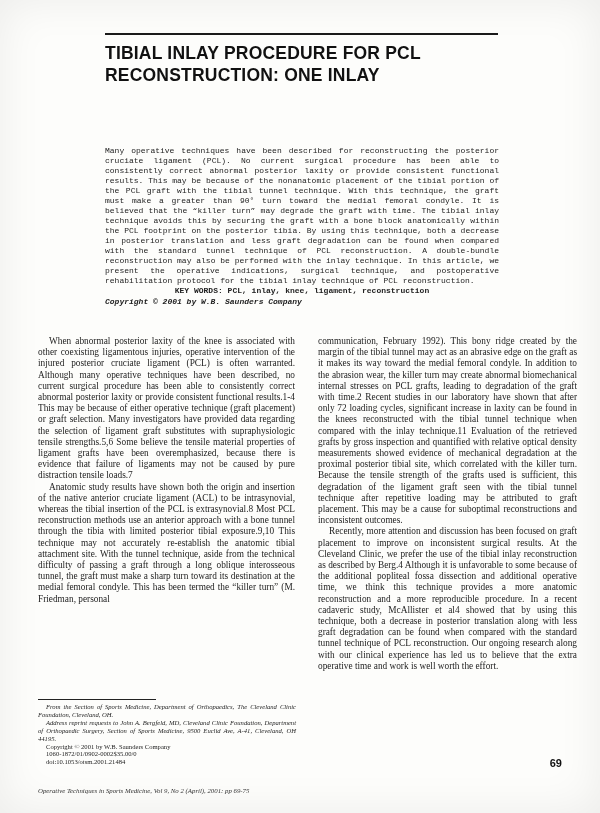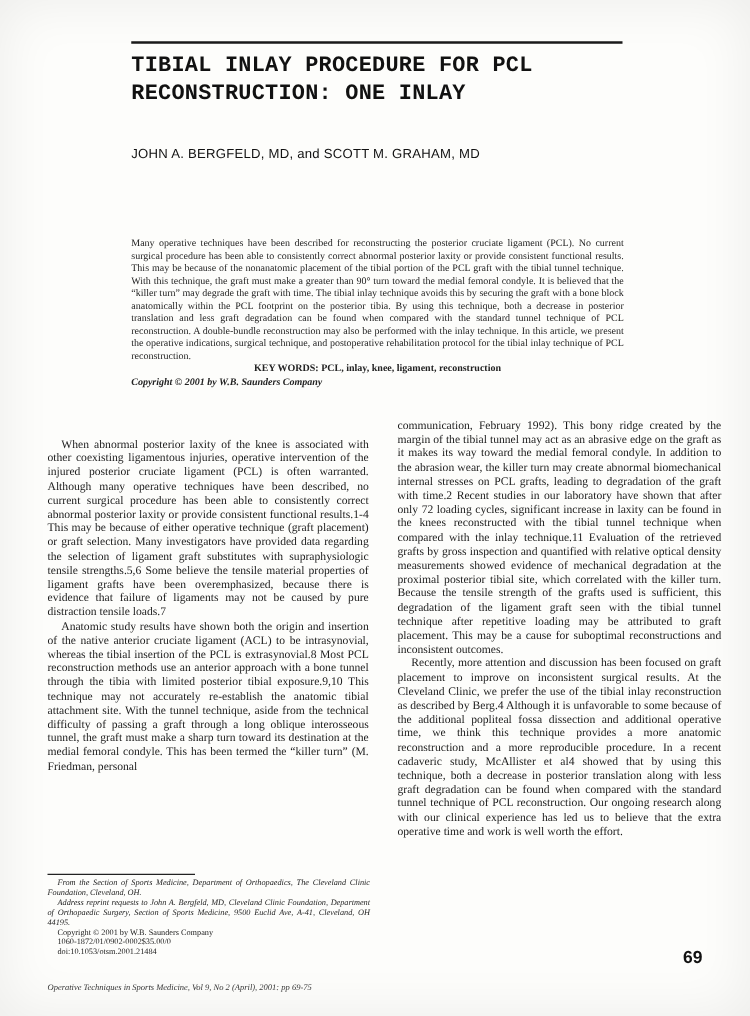--- a/index.html
+++ b/index.html
@@ -25,72 +25,71 @@
     left: 105px; top: 42px;
     margin: 0;
     width: 400px;
     font-family: "Liberation Sans", sans-serif;
     font-weight: bold;
     font-size: 17.5px;
     line-height: 22px;
     letter-spacing: 0.2px;
     color: #111;
   }
-  .tline { display: block; font-family: Liberation Mono, monospace; }
+  .tline { display: block; }
   .authors {
     position: absolute;
     left: 105px; top: 117px;
     font-family: "Liberation Sans", sans-serif;
     font-size: 10.5px;
     letter-spacing: 0.2px;
     color: #111;
   }
   .abstract {
     position: absolute;
     left: 105px; top: 146px;
     width: 394px;
-    font-family: Liberation Serif, serif;
+    font-family: Liberation Mono, monospace;
     font-size: 8px;
     line-height: 10px;
     text-align: justify;
     color: #232323;
-    margin-top: 44px;
   }
   .kw-line { font-weight: bold; text-align: center; }
   .copyright { font-style: italic; font-weight: bold; text-align: left; margin-top: 1px; }
   .col {
     position: absolute;
     top: 336px;
     text-align: justify;
     font-size: 9.3px;
     line-height: 11.2px;
     color: #1c1c1c;
   }
-  .col-left  { left: 38px;  width: 257px; margin-top: 15px; }
+  .col-left  { left: 38px;  width: 257px; }
   .col-right { left: 306px; width: 259px; margin-left: 12px; }
   .para { margin: 0; }
   .para.indent { text-indent: 11px; }
   .footnote {
     position: absolute;
     left: 38px; top: 699px;
     width: 258px;
     font-size: 6.6px;
     line-height: 7.9px;
     text-align: justify;
     color: #232323;
   }
   .fn-rule { width: 118px; height: 1px; background: #222; margin-bottom: 3px; }
   .fn { margin: 0; text-indent: 8px; }
   .fn.italic { font-style: italic; }
   .page-number {
     position: absolute;
     right: 38px; top: 757px;
     font-family: "Liberation Sans", sans-serif;
     font-weight: bold;
-    font-size: 14px;
+    font-size: 11px;
     color: #111;
   }
   .journal-line {
     position: absolute;
     left: 38px; top: 787px;
     font-style: italic;
     font-size: 6.8px;
     color: #333;
   }
 </style>
@@ -99,21 +98,20 @@
 
 <div class="page">
 
   <div class="head-rule"></div>
 
   <h1 class="title">
     <span class="tline">TIBIAL INLAY PROCEDURE FOR PCL</span>
     <span class="tline">RECONSTRUCTION: ONE INLAY</span>
   </h1>
 
-  <div class="authors">JOHN A. BERGFELD, MD, and SCOTT M. GRAHAM, MD</div>
 
   <div class="abstract">
     <div>Many operative techniques have been described for reconstructing the posterior cruciate ligament (PCL). No current surgical procedure has been able to consistently correct abnormal posterior laxity or provide consistent functional results. This may be because of the nonanatomic placement of the tibial portion of the PCL graft with the tibial tunnel technique. With this technique, the graft must make a greater than 90° turn toward the medial femoral condyle. It is believed that the “killer turn” may degrade the graft with time. The tibial inlay technique avoids this by securing the graft with a bone block anatomically within the PCL footprint on the posterior tibia. By using this technique, both a decrease in posterior translation and less graft degradation can be found when compared with the standard tunnel technique of PCL reconstruction. A double-bundle reconstruction may also be performed with the inlay technique. In this article, we present the operative indications, surgical technique, and postoperative rehabilitation protocol for the tibial inlay technique of PCL reconstruction.</div>
     <div class="kw-line"><span>KEY WORDS:</span><span> PCL, inlay, knee, ligament, reconstruction</span></div>
     <div class="copyright">Copyright © 2001 by W.B. Saunders Company</div>
   </div>
 
   <div class="col col-left">
     <p class="para indent">When abnormal posterior laxity of the knee is associated with other coexisting ligamentous injuries, operative intervention of the injured posterior cruciate ligament (PCL) is often warranted. Although many operative techniques have been described, no current surgical procedure has been able to consistently correct abnormal posterior laxity or provide consistent functional results.1-4 This may be because of either operative technique (graft placement) or graft selection. Many investigators have provided data regarding the selection of ligament graft substitutes with supraphysiologic tensile strengths.5,6 Some believe the tensile material properties of ligament grafts have been overemphasized, because there is evidence that failure of ligaments may not be caused by pure distraction tensile loads.7</p>
     <p class="para indent">Anatomic study results have shown both the origin and insertion of the native anterior cruciate ligament (ACL) to be intrasynovial, whereas the tibial insertion of the PCL is extrasynovial.8 Most PCL reconstruction methods use an anterior approach with a bone tunnel through the tibia with limited posterior tibial exposure.9,10 This technique may not accurately re-establish the anatomic tibial attachment site. With the tunnel technique, aside from the technical difficulty of passing a graft through a long oblique interosseous tunnel, the graft must make a sharp turn toward its destination at the medial femoral condyle. This has been termed the “killer turn” (M. Friedman, personal</p>

